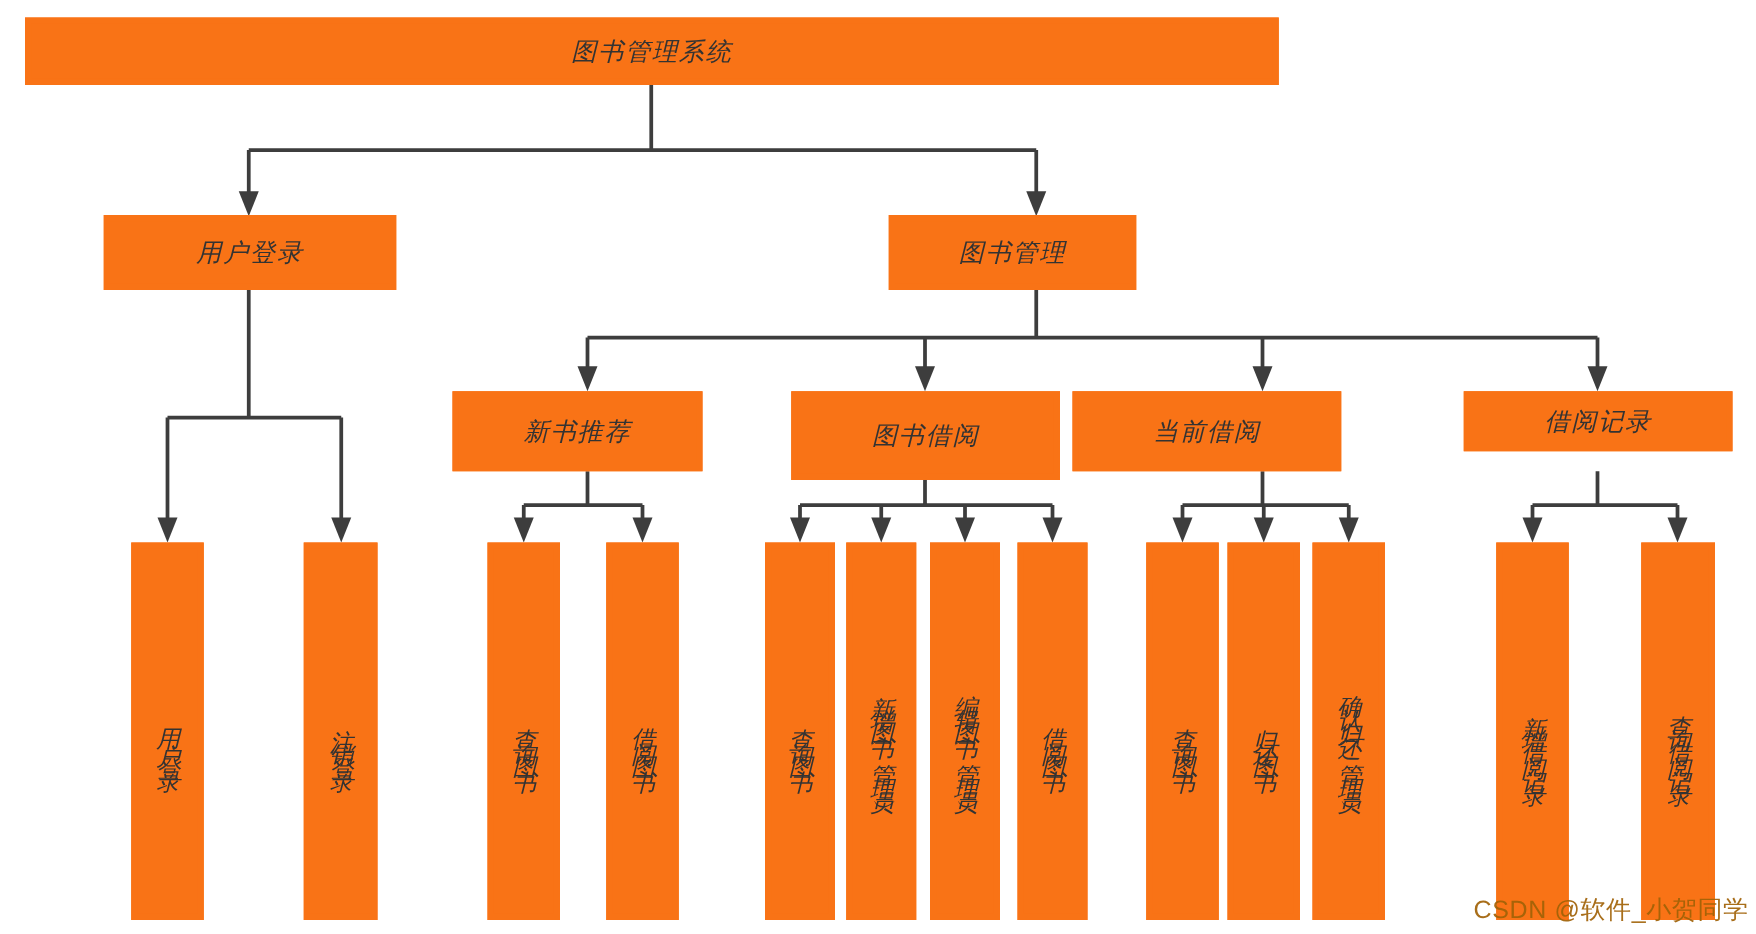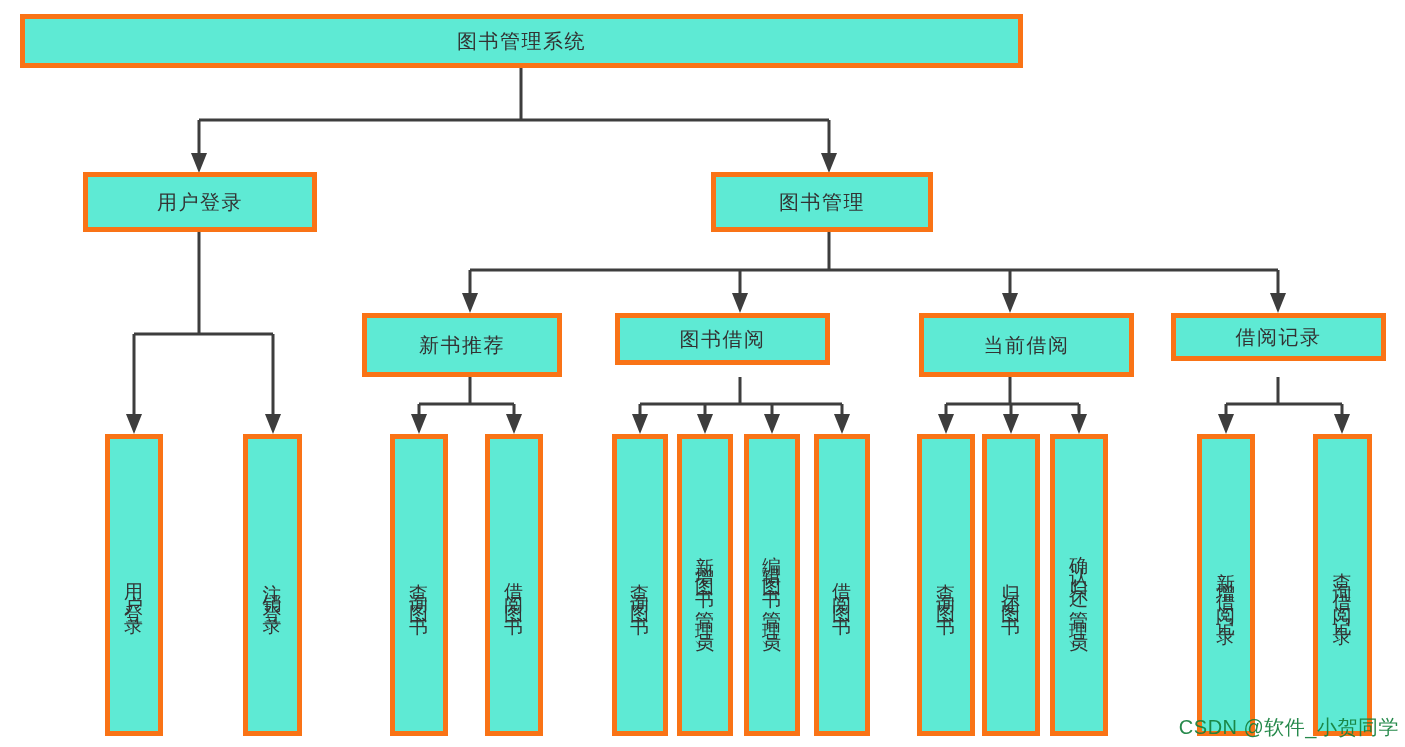--- a/index.html
+++ b/index.html
@@ -18,25 +18,26 @@
   .connectors {
     position: absolute;
     left: 0;
     top: 0;
     z-index: 1;
   }
   .box {
     position: absolute;
     box-sizing: border-box;
     border: 5px solid #f97316;
-    background: #5eead4;
+    background: #f97316;
     display: flex;
     align-items: center;
     justify-content: center;
     z-index: 2;
+    font-style: italic;
   }
   .hlabel {
     font-size: 20px;
     color: #333333;
     letter-spacing: 1.5px;
     white-space: nowrap;
   }
   .vlabel {
     writing-mode: vertical-lr;
     text-orientation: mixed;
@@ -45,21 +46,21 @@
     letter-spacing: 11px;
     padding-top: 10px;
     line-height: 1;
   }
   .watermark {
     position: absolute;
     top: 714px;
     right: 6px;
     z-index: 3;
     font-size: 20px;
-    color: #15803d;
+    color: #a16207;
     opacity: 0.92;
     letter-spacing: 0.5px;
     white-space: nowrap;
   }
 </style>
 </head>
 <body>
 
 <div class="canvas">
 
@@ -120,31 +121,31 @@
     </g>
   </svg>
 
   <div class="box" style="left:20px;top:14px;width:1003px;height:54px">
     <span class="hlabel">图书管理系统</span>
   </div>
 
   <div class="box" style="left:83px;top:172px;width:234px;height:60px">
     <span class="hlabel">用户登录</span>
   </div>
-  <div class="box" style="left:711px;top:172px;width:222px;height:60px">
+  <div class="box" style="left:711px;top:172px;width:198px;height:60px">
     <span class="hlabel">图书管理</span>
   </div>
 
   <div class="box" style="left:362px;top:313px;width:200px;height:64px">
     <span class="hlabel">新书推荐</span>
   </div>
-  <div class="box" style="left:615px;top:313px;width:215px;height:52px">
+  <div class="box" style="left:633px;top:313px;width:215px;height:71px">
     <span class="hlabel">图书借阅</span>
   </div>
-  <div class="box" style="left:919px;top:313px;width:215px;height:64px">
+  <div class="box" style="left:858px;top:313px;width:215px;height:64px">
     <span class="hlabel">当前借阅</span>
   </div>
   <div class="box" style="left:1171px;top:313px;width:215px;height:48px">
     <span class="hlabel">借阅记录</span>
   </div>
 
   <div class="box" style="left:105px;top:434px;width:58px;height:302px">
     <span class="vlabel">用户登录</span>
   </div>
   <div class="box" style="left:243px;top:434px;width:59px;height:302px">

